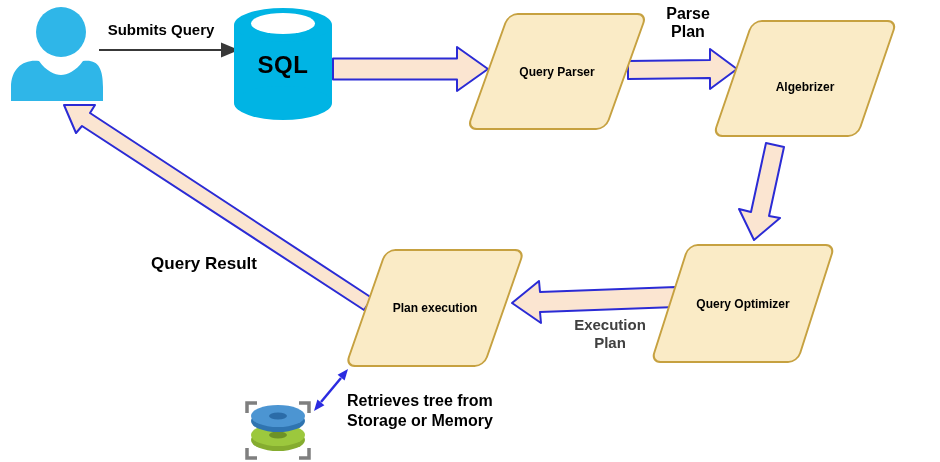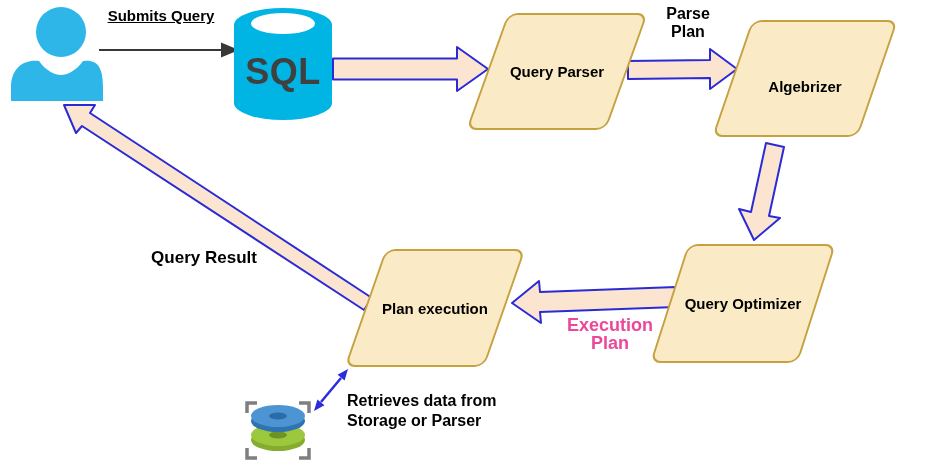--- a/index.html
+++ b/index.html
@@ -8,21 +8,21 @@
     position:relative; width:940px; height:462px; background:#ffffff;
     font-family:"Liberation Sans", sans-serif; overflow:hidden;
   }
   svg.layer { position:absolute; left:0; top:0; z-index:1; }
   .node {
     position:absolute; background:#FAEBC6; border:2.5px solid #C6A140;
     border-radius:10px; z-index:2; box-sizing:border-box;
   }
   .node-label {
     position:absolute; z-index:3; display:flex; align-items:center; justify-content:center;
-    font-weight:bold; font-size:15px; color:#000; text-align:center; pointer-events:none;
+    font-weight:bold; font-size:12px; color:#000; text-align:center; pointer-events:none;
   }
   .lbl {
     position:absolute; z-index:3; font-weight:bold; color:#000; text-align:center;
   }
   .ba { stroke:#2B2BD5; stroke-width:2; stroke-linejoin:round; }
   .thin-arrow { stroke:#383838; }
   .dbl { stroke:#2B2BE0; }
 </style>
 </head>
 <body>
@@ -74,21 +74,21 @@
   <div class="node" style="left:487px; top:13px; width:140px; height:117px; transform:skewX(-19.7deg);"></div>
   <div class="node" style="left:732px; top:20px; width:146px; height:117px; transform:skewX(-18.9deg);"></div>
   <div class="node" style="left:669px; top:244px; width:148px; height:119px; transform:skewX(-17.7deg);"></div>
   <div class="node" style="left:365px; top:249px; width:140px; height:118px; transform:skewX(-19.2deg);"></div>
 
   <div class="node-label" style="left:487px; top:13px; width:140px; height:117px;">Query Parser</div>
   <div class="node-label" style="left:732px; top:20px; width:146px; height:133px;">Algebrizer</div>
   <div class="node-label" style="left:669px; top:244px; width:148px; height:119px;text-align:center;">Query Optimizer</div>
   <div class="node-label" style="left:365px; top:249px; width:140px; height:118px;">Plan execution</div>
 
-  <div class="lbl" style="left:234px; top:51px; width:98px; font-size:36px; color:#404040; letter-spacing:0.5px;">SQL</div>
+  <div class="lbl" style="left:234px; top:51px; width:98px; font-size:24px; color:#000000; letter-spacing:0.5px;">SQL</div>
 
-  <div class="lbl" style="left:96px; top:7px; width:130px; font-size:15px;text-decoration:underline;">Submits Query</div>
+  <div class="lbl" style="left:96px; top:21px; width:130px; font-size:15px;">Submits Query</div>
   <div class="lbl" style="left:650px; top:5px; width:76px; font-size:16px; line-height:18px;">Parse Plan</div>
-  <div class="lbl" style="left:562px; top:316px; width:96px; font-size:18px; line-height:18px; color:#ec4899;">Execution Plan</div>
-  <div class="lbl" style="left:138px; top:248px; width:132px; font-size:17px;">Query Result</div>
-  <div class="lbl" style="left:347px; top:391px; width:175px; font-size:16px; line-height:19.5px; text-align:left;">Retrieves data from Storage or Parser</div>
+  <div class="lbl" style="left:562px; top:316px; width:96px; font-size:15px; line-height:18px; color:#404040;">Execution Plan</div>
+  <div class="lbl" style="left:138px; top:254px; width:132px; font-size:17px;">Query Result</div>
+  <div class="lbl" style="left:347px; top:391px; width:175px; font-size:16px; line-height:19.5px; text-align:left;">Retrieves tree from Storage or Memory</div>
 
 </div>
 
 </body></html>

